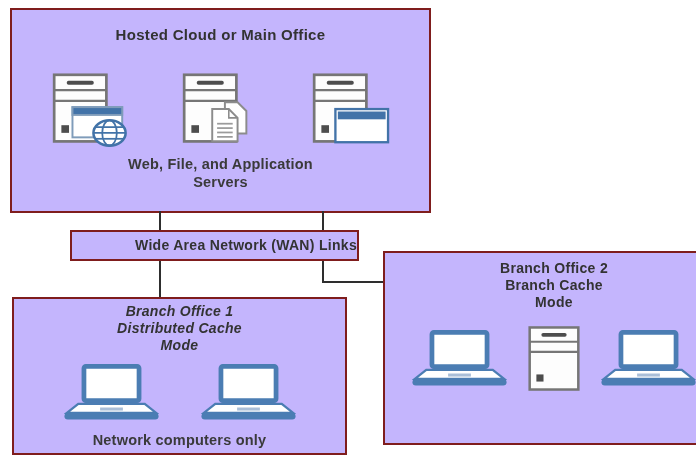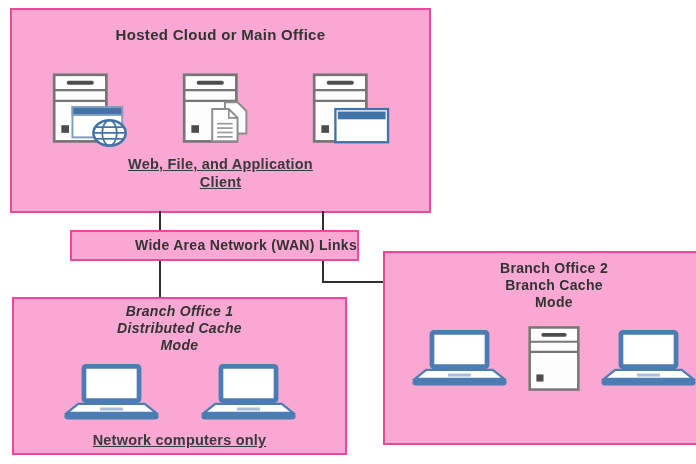--- a/index.html
+++ b/index.html
@@ -8,22 +8,22 @@
     position: relative;
     width: 696px;
     height: 464px;
     background: #ffffff;
     font-family: "Liberation Sans", sans-serif;
     color: #333333;
     overflow: hidden;
   }
   .box {
     position: absolute;
-    border: 2px solid #ec4899;
-    background: #f9a8d4;
+    border: 2px solid #7f1d1d;
+    background: #c4b5fd;
   }
   #hosted-cloud-box { left: 10px;  top: 8px;   width: 421px; height: 205px; }
   #wan-box          { left: 70px;  top: 230px; width: 289px; height: 31px;
                       display: flex; align-items: center; justify-content: flex-end; }
   #branch1-box      { left: 12px;  top: 297px; width: 335px; height: 158px; }
   #branch2-box      { left: 383px; top: 251px; width: 342px; height: 194px; }
 
   .vline, .hline { position: absolute; background: #2e2e2e; }
   .vline { width: 2px; }
   .hline { height: 2px; }
@@ -45,21 +45,20 @@
   #branch1-box .box-title { margin-top: 4px; font-style: italic; }
   #branch2-box .box-title { margin-top: 7px; }
 
   .caption {
     text-align: center;
     font-weight: bold;
     font-size: 14.5px;
     letter-spacing: .2px;
     line-height: 18px;
     color: #3a3a3a;
-    text-decoration: underline;
   }
   #hosted-cloud-box .caption { margin-top: 4px; }
   #branch1-box .caption { margin-top: 10px; }
   #branch2-box .caption { margin-top: 4px; font-size: 14px; }
 
   .icon-row {
     display: flex;
     justify-content: center;
     align-items: center;
   }
@@ -121,21 +120,21 @@
 
       <svg width="78" height="78" viewBox="0 0 80 80">
         <use href="#sym-tower" x="0" y="0" width="58" height="72"></use>
         <rect x="24" y="37" width="54" height="34" fill="#ffffff" stroke="#4273a8" stroke-width="2.4"></rect>
         <rect x="26.5" y="39.5" width="49" height="8" fill="#4273a8"></rect>
       </svg>
 
     </div>
     <div class="caption">
       <div>Web, File, and Application</div>
-      <div>Client</div>
+      <div>Servers</div>
     </div>
   </div>
 
   <div class="vline" id="conn-top-left"></div>
   <div class="vline" id="conn-top-right"></div>
   <div class="vline" id="conn-wan-branch1"></div>
   <div class="vline" id="conn-wan-elbow-v"></div>
   <div class="hline" id="conn-wan-elbow-h"></div>
 
   <div class="box" id="wan-box">

